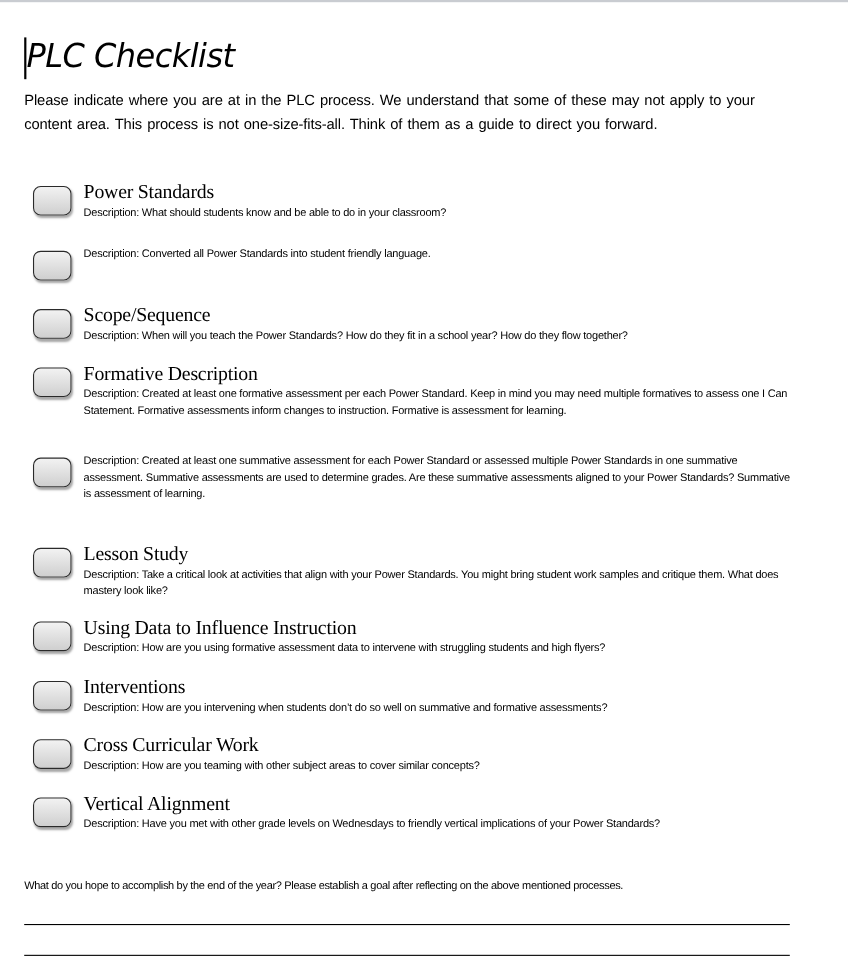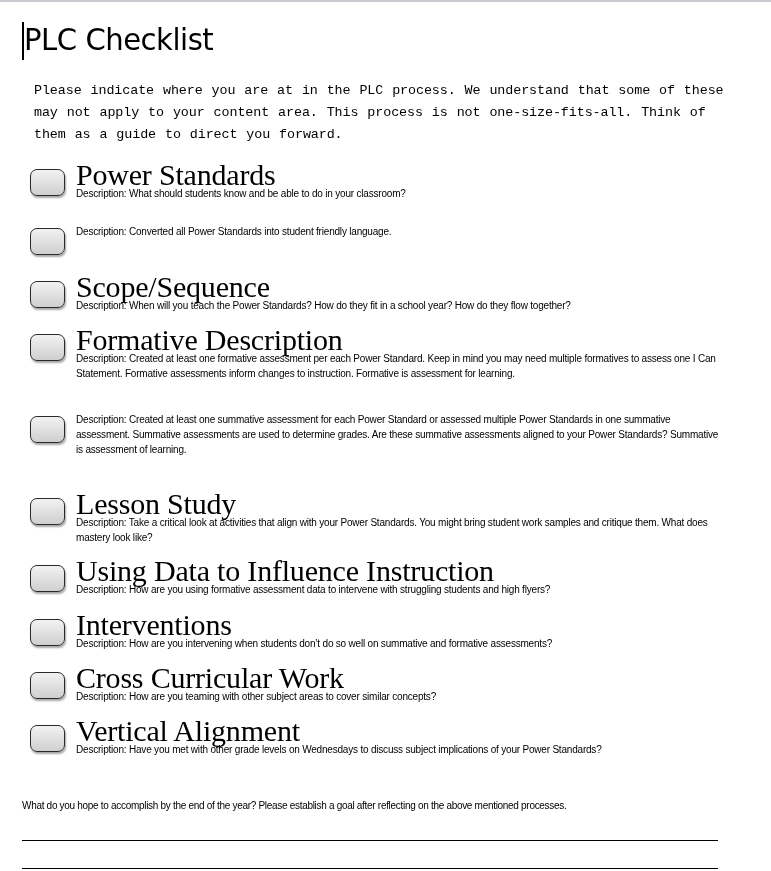--- a/index.html
+++ b/index.html
@@ -23,45 +23,46 @@
     }
     .page {
       position: absolute;
       left: 22px;
       top: 0;
       width: 700px;
     }
     .title-wrap {
       position: absolute;
       left: 0;
-      top: 20px;
+      top: 32px;
       height: 40px;
       display: flex;
       align-items: flex-end;
+      font-style: italic;
     }
     .caret {
       width: 2px;
       height: 38px;
       background: #000;
       margin-right: 0px;
     }
     .title {
       font-family: "DejaVu Sans", sans-serif;
       font-size: 30px;
       letter-spacing: -0.5px;
       line-height: 40px;
       transform: scaleX(0.97);
       transform-origin: left center;
     }
     .intro {
       position: absolute;
-      left: 12px;
+      left: 0;
       top: 80px;
       width: 700px;
-      font-family: Liberation Mono, monospace;
+      font-family: Liberation Sans, sans-serif;
       font-size: 13.4px;
       line-height: 22px;
       letter-spacing: -0.1px;
       word-spacing: 1px;
     }
     .item {
       position: absolute;
       left: 8px;
       width: 690px;
     }
@@ -79,21 +80,21 @@
       cursor: pointer;
     }
     .item-text {
       position: absolute;
       left: 46px;
       top: 0;
       width: 650px;
     }
     .item-title {
       font-family: "Liberation Serif", serif;
-      font-size: 30px;
+      font-size: 18px;
       line-height: 21px;
       letter-spacing: -0.2px;
       white-space: nowrap;
     }
     .item-desc {
       font-family: "Liberation Sans", sans-serif;
       font-size: 10px;
       line-height: 15px;
       letter-spacing: -0.2px;
       margin-top: 1px;
@@ -196,21 +197,21 @@
     <div class="item-text">
       <div class="item-title">Cross Curricular Work</div>
       <div class="item-desc">Description: How are you teaming with other subject areas to cover similar concepts?</div>
     </div>
   </div>
 
   <div class="item" style="top:720px;">
     <div class="checkbox"></div>
     <div class="item-text">
       <div class="item-title">Vertical Alignment</div>
-      <div class="item-desc">Description: Have you met with other grade levels on Wednesdays to discuss subject implications of your Power Standards?</div>
+      <div class="item-desc">Description: Have you met with other grade levels on Wednesdays to friendly vertical implications of your Power Standards?</div>
     </div>
   </div>
 
   <div class="goal-prompt">What do you hope to accomplish by the end of the year? Please establish a goal after reflecting on the above mentioned processes.</div>
 
   <div class="goal-line" style="top:840px;"></div>
   <div class="goal-line" style="top:868px;"></div>
 
 </div>
 

